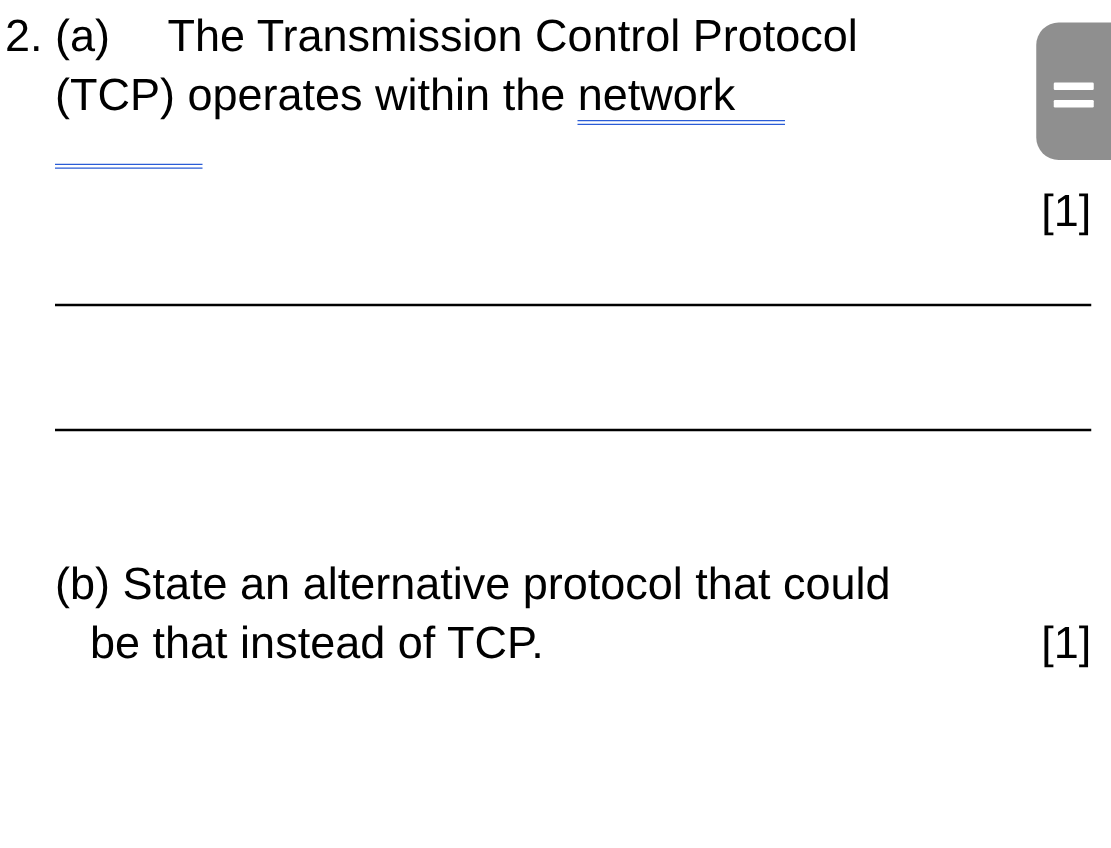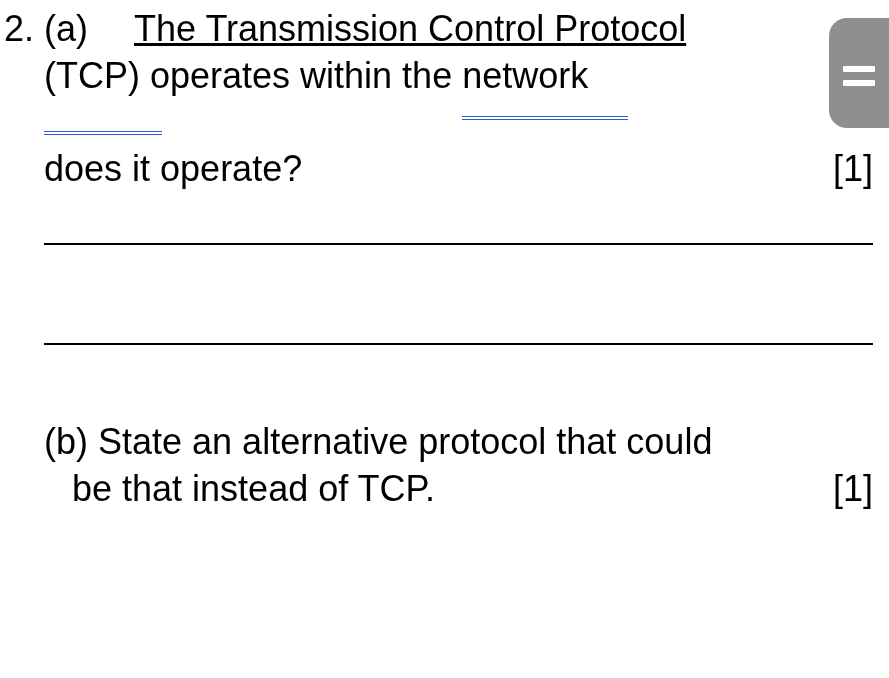--- a/index.html
+++ b/index.html
@@ -29,60 +29,59 @@
     .qa-label {
       position: absolute;
       left: 40px;
       top: 0;
     }
     .qa-body {
       margin-left: 40px;
     }
     .underlined-word {
       border-bottom: 4px double #2a5cd6;
-      padding-bottom: 20px;
+      padding-bottom: 0;
     }
     .blank-fill {
       display: inline-block;
       width: 118px;
       border-bottom: 4px double #2a5cd6;
       vertical-align: baseline;
     }
     .marks {
       float: right;
       margin-right: 12px;
     }
     .answer-line {
       height: 2px;
       background: #000000;
       margin: 50px 12px 0 40px;
     }
     .answer-line + .answer-line {
       margin-top: 98px;
     }
     .part-b {
-      margin-top: 74px;
+      margin-top: 99px;
       margin-left: 40px;
       position: relative;
     }
     .part-b-label {
       display: inline;
     }
     .part-b-text {
       display: inline;
     }
     .part-b-second {
       margin-left: 28px;
     }
     .qa-wrap {
       position: relative;
     }
     .line1 {
       white-space: nowrap;
-      text-decoration: underline;
     }
     .menu-tab {
       position: absolute;
       top: 18px;
       right: 0;
       width: 60px;
       height: 110px;
       background: #8f8f8f;
       border-top-left-radius: 18px;
       border-bottom-left-radius: 18px;
@@ -118,21 +117,20 @@
       <div class="line1">
         <span style="display:inline-block; width:90px;"></span><span>The Transmission Control Protocol</span>
       </div>
       <div>
         <span>(TCP) operates within the </span><span class="underlined-word">network</span><span class="underlined-word" style="white-space:pre;">    </span>
       </div>
       <div>
         <span class="blank-fill"></span>
       </div>
       <div class="clearfix">
-        <span>does it operate?</span>
         <span class="marks">[1]</span>
       </div>
     </div>
   </div>
 
   <div class="answer-line"></div>
   <div class="answer-line"></div>
 
   <div class="part-b">
     <div>

